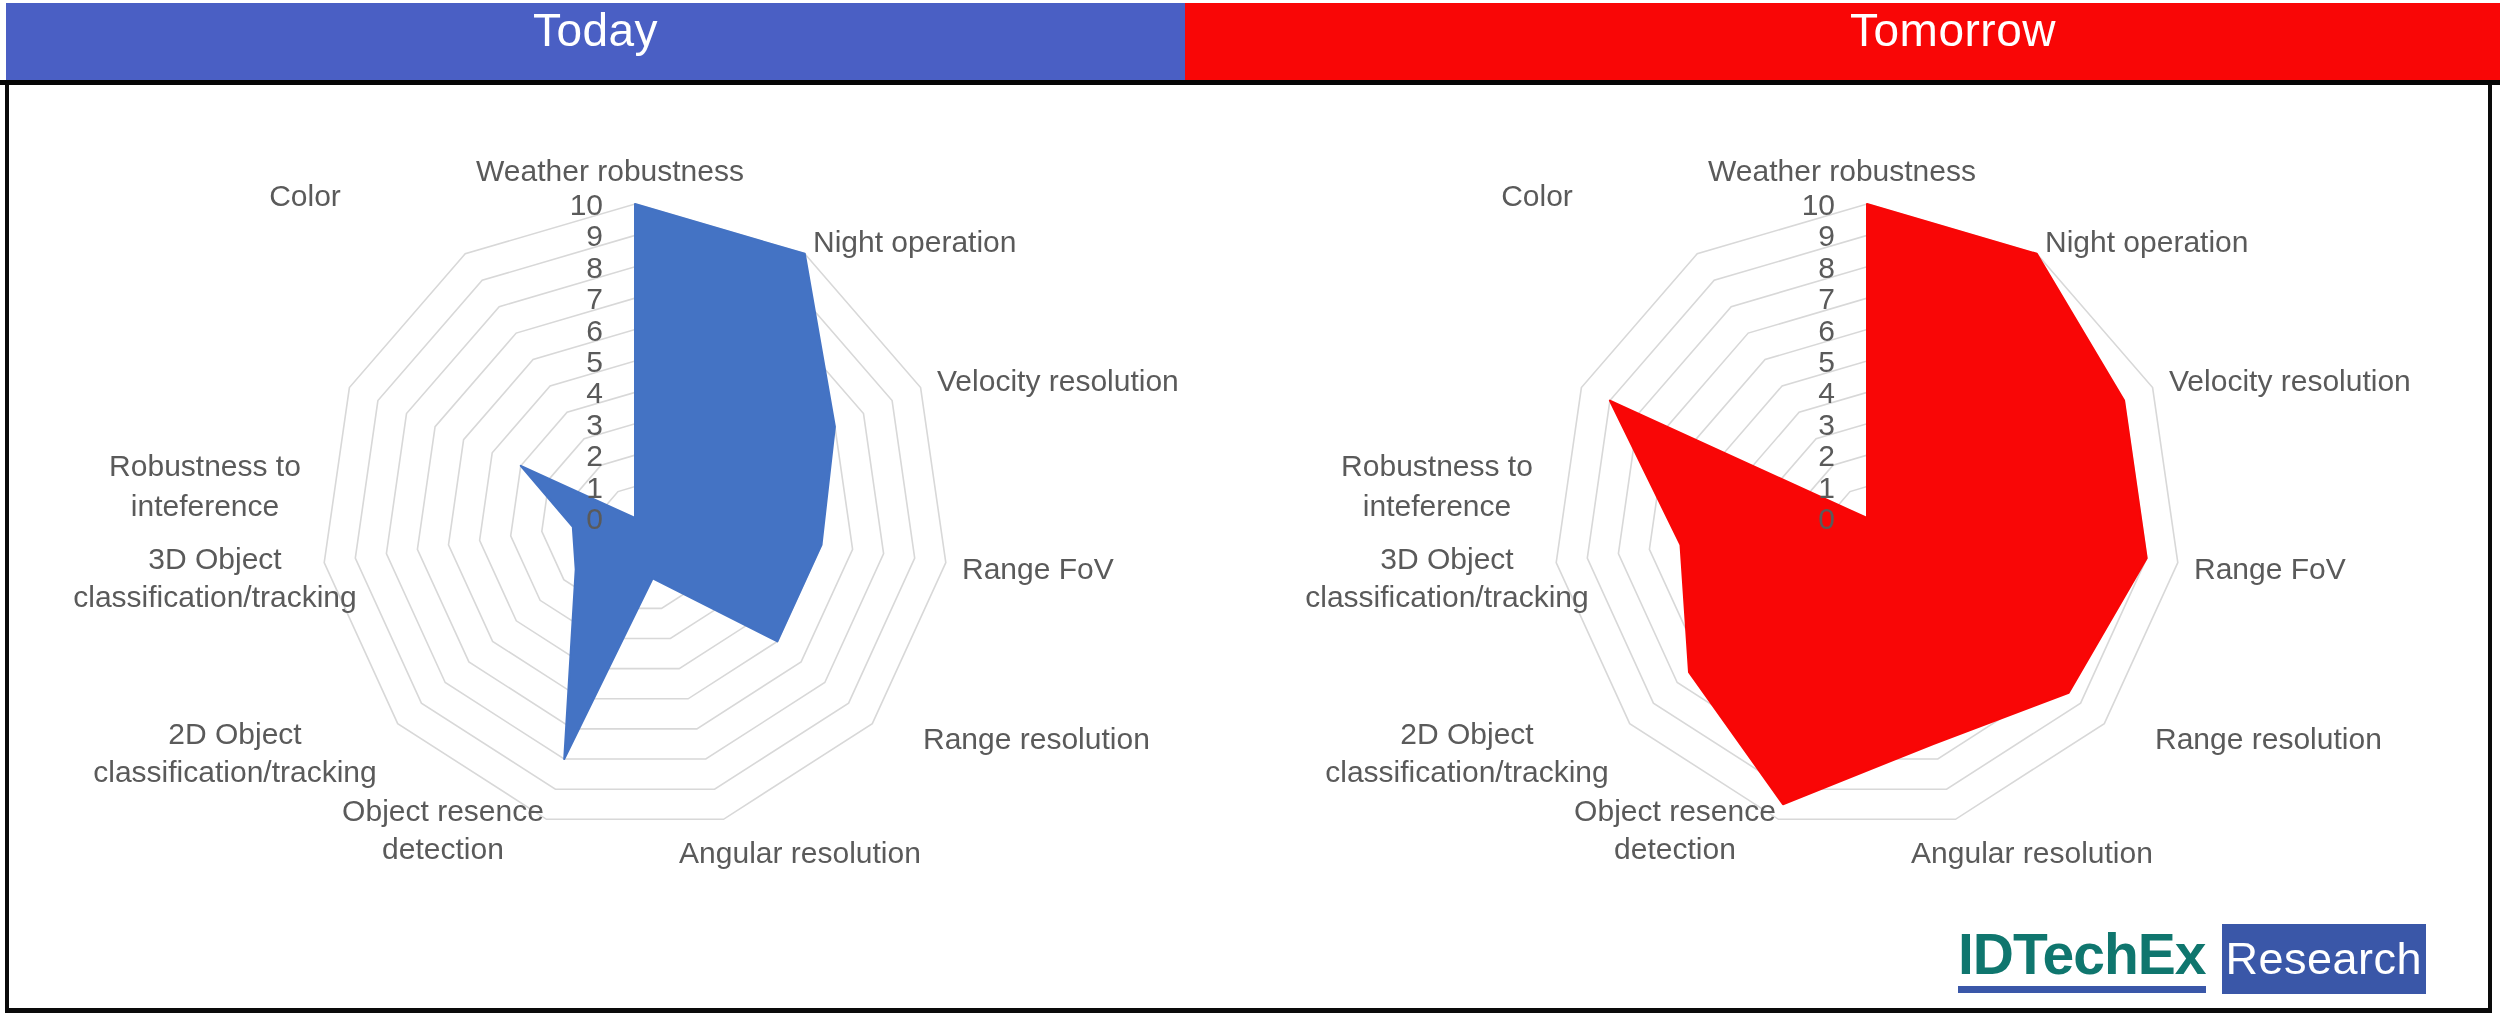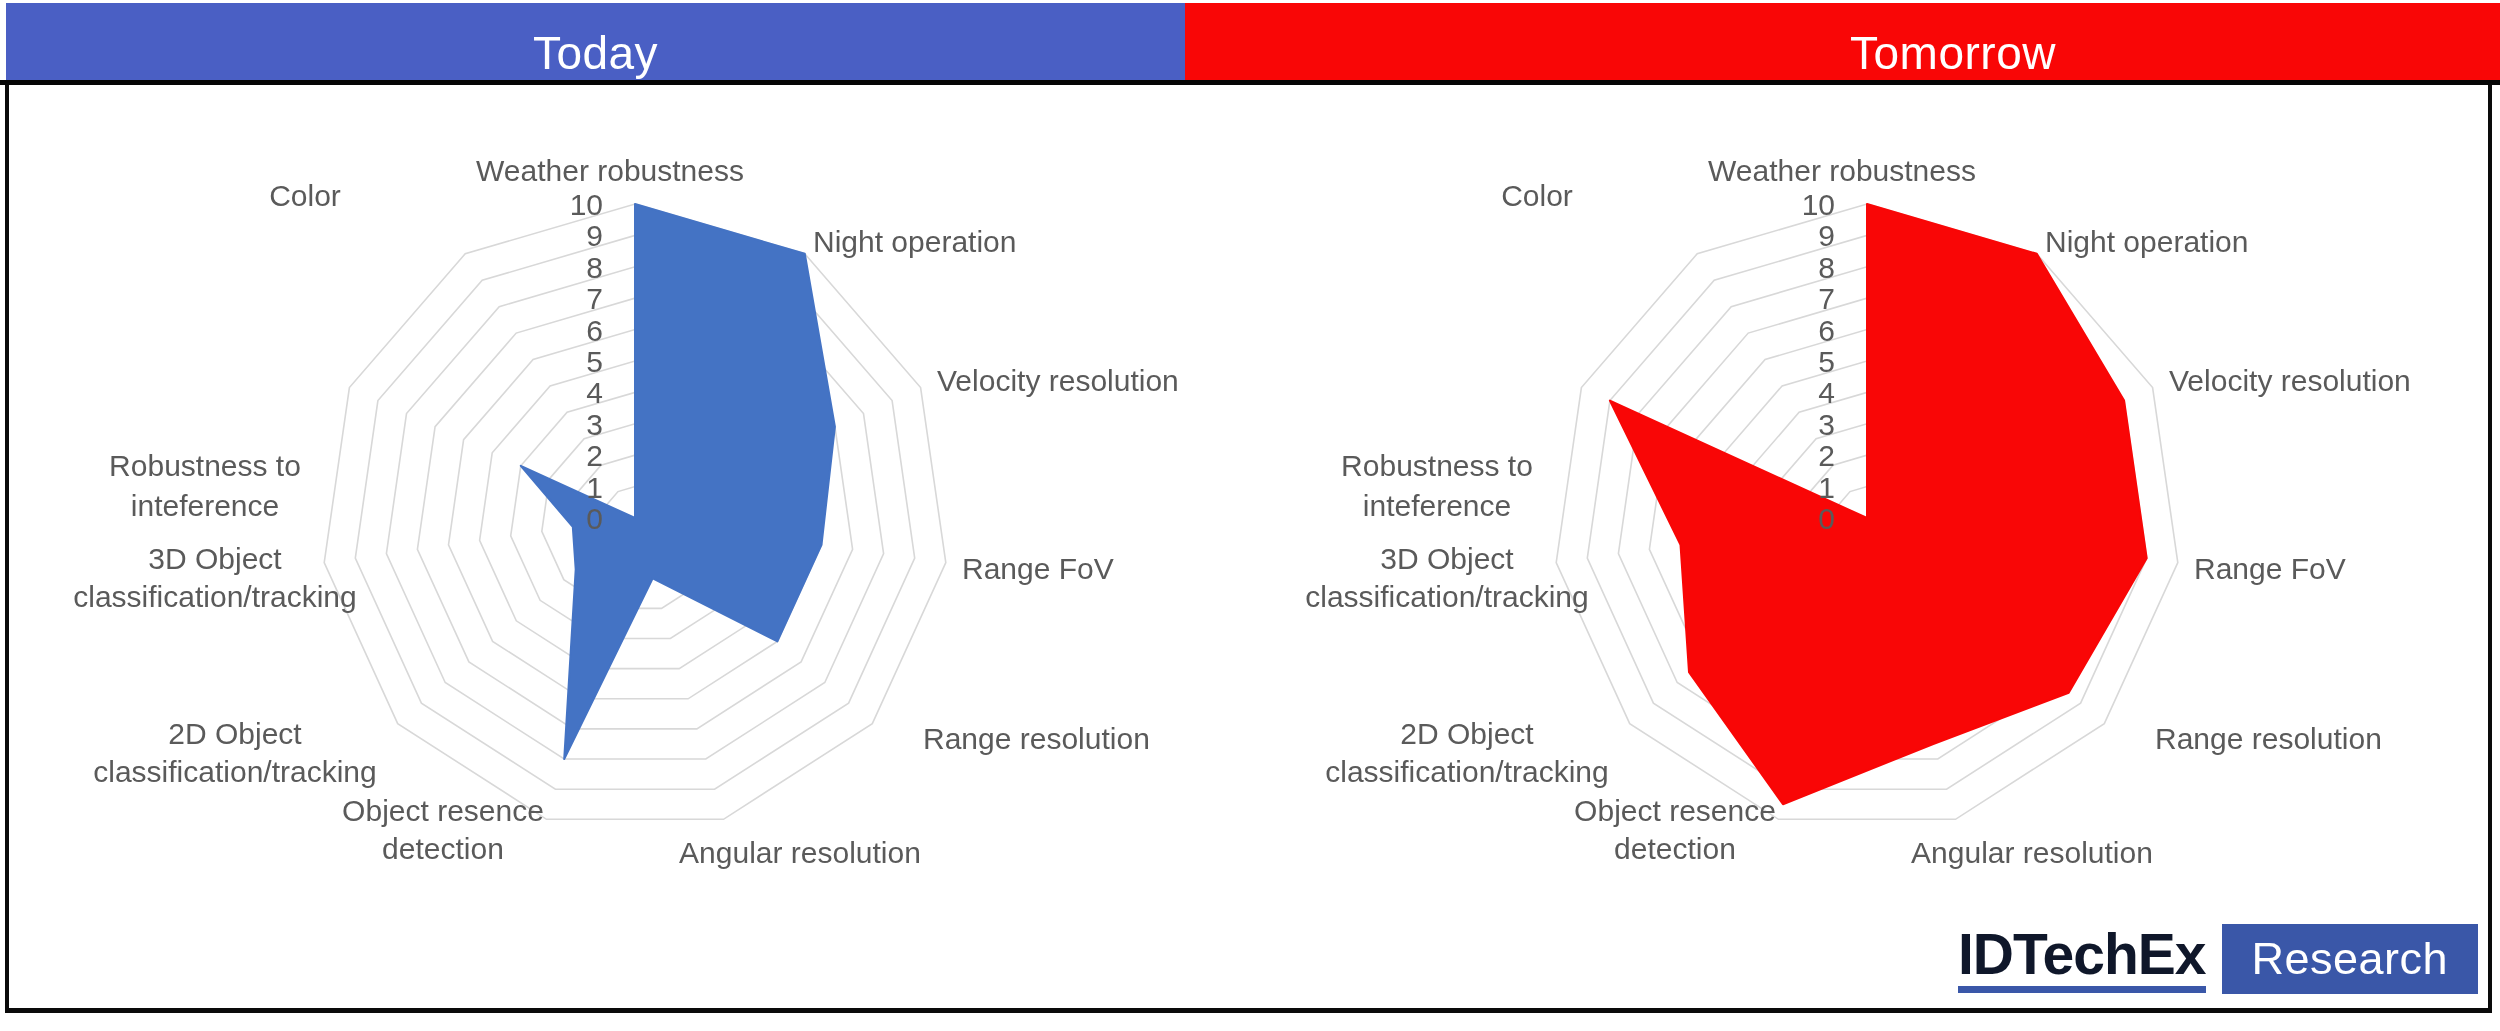--- a/index.html
+++ b/index.html
@@ -1,30 +1,30 @@
 <!DOCTYPE html>
 <html><head>
 <meta charset="utf-8">
 <style>
   html,body{margin:0;padding:0;background:#ffffff;width:2500px;height:1031px;overflow:hidden;}
   *{box-sizing:border-box;}
   .stage{position:relative;width:2500px;height:1031px;background:#ffffff;font-family:"Liberation Sans",sans-serif;}
-  .header-bar{position:absolute;top:3px;height:77px;display:flex;align-items:flex-end;justify-content:center;
+  .header-bar{position:absolute;top:3px;height:77px;display:flex;align-items:flex-start;justify-content:center;
               color:#ffffff;font-size:46px;font-weight:500;letter-spacing:0.5px;}
   .header-bar.today{left:6px;width:1179px;}
   .header-bar.tomorrow{left:1185px;width:1536px;}
   .top-rule{position:absolute;left:0;top:80px;width:2500px;height:5px;background:#050505;}
   .panel{position:absolute;left:5px;top:85px;width:2487px;height:928px;background:#ffffff;
          border-left:4px solid #0a0a0a;border-right:4px solid #0a0a0a;border-bottom:5px solid #0a0a0a;}
   #radar-svg{position:absolute;left:0;top:0;width:2500px;height:1031px;}
   .logo{position:absolute;left:1958px;top:924px;display:flex;align-items:flex-start;gap:16px;}
   .logo-left{display:flex;flex-direction:column;}
   .logo-brand{font-size:57px;font-weight:bold;letter-spacing:-1px;line-height:60px;}
   .logo-underline{height:7px;margin-top:2px;width:100%;}
-  .logo-box{height:70px;display:flex;align-items:center;padding:0 30px;font-size:45px;letter-spacing:0.5px;}
+  .logo-box{height:70px;display:flex;align-items:center;padding:0 4px;font-size:45px;letter-spacing:0.5px;}
 </style>
 </head>
 <body>
 
 <div class="stage">
 
   <div class="header-bar today" style="background: rgb(74, 95, 196);">
     <span>Today</span>
   </div>
   <div class="header-bar tomorrow" style="background: rgb(249, 6, 6);">
@@ -103,21 +103,21 @@
         <text text-anchor="middle" font-size="30" fill="#5a5a5a"><tspan x="1675" y="821">Object resence</tspan><tspan x="1675" y="859">detection</tspan></text>
         <text text-anchor="middle" font-size="30" fill="#5a5a5a"><tspan x="1467" y="744">2D Object</tspan><tspan x="1467" y="782">classification/tracking</tspan></text>
         <text text-anchor="middle" font-size="30" fill="#5a5a5a"><tspan x="1447" y="569">3D Object</tspan><tspan x="1447" y="607">classification/tracking</tspan></text>
         <text text-anchor="middle" font-size="30" fill="#5a5a5a"><tspan x="1437" y="476">Robustness to</tspan><tspan x="1437" y="516">inteference</tspan></text>
         <text text-anchor="middle" font-size="30" fill="#5a5a5a"><tspan x="1537" y="206">Color</tspan></text>
       </g>
     </svg>
 
   <div class="logo">
     <div class="logo-left">
-      <span class="logo-brand" style="color: #0f172a;">IDTechEx</span>
+      <span class="logo-brand" style="color: #0f766e;">IDTechEx</span>
       <div class="logo-underline" style="background: rgb(58, 87, 168);"></div>
     </div>
     <div class="logo-box" style="background: rgb(58, 87, 168); color: rgb(255, 255, 255);">
       <span>Research</span>
     </div>
   </div>
 
 </div>
 
 </body></html>

